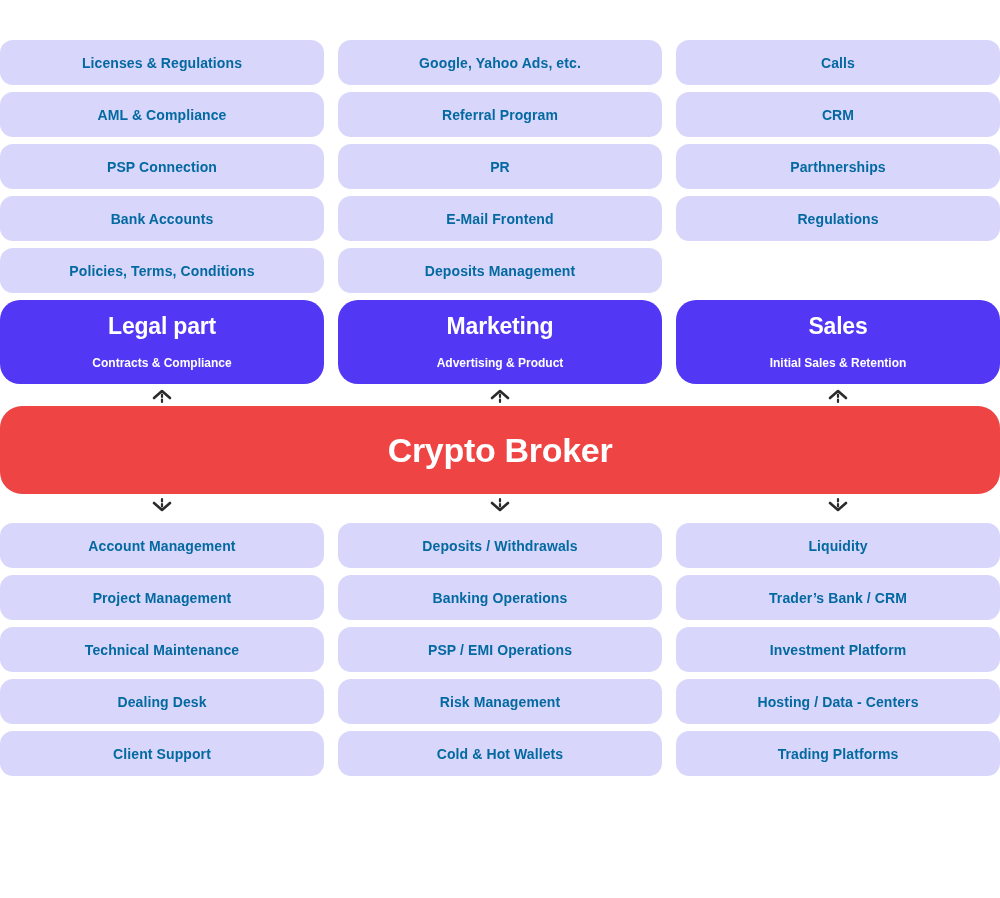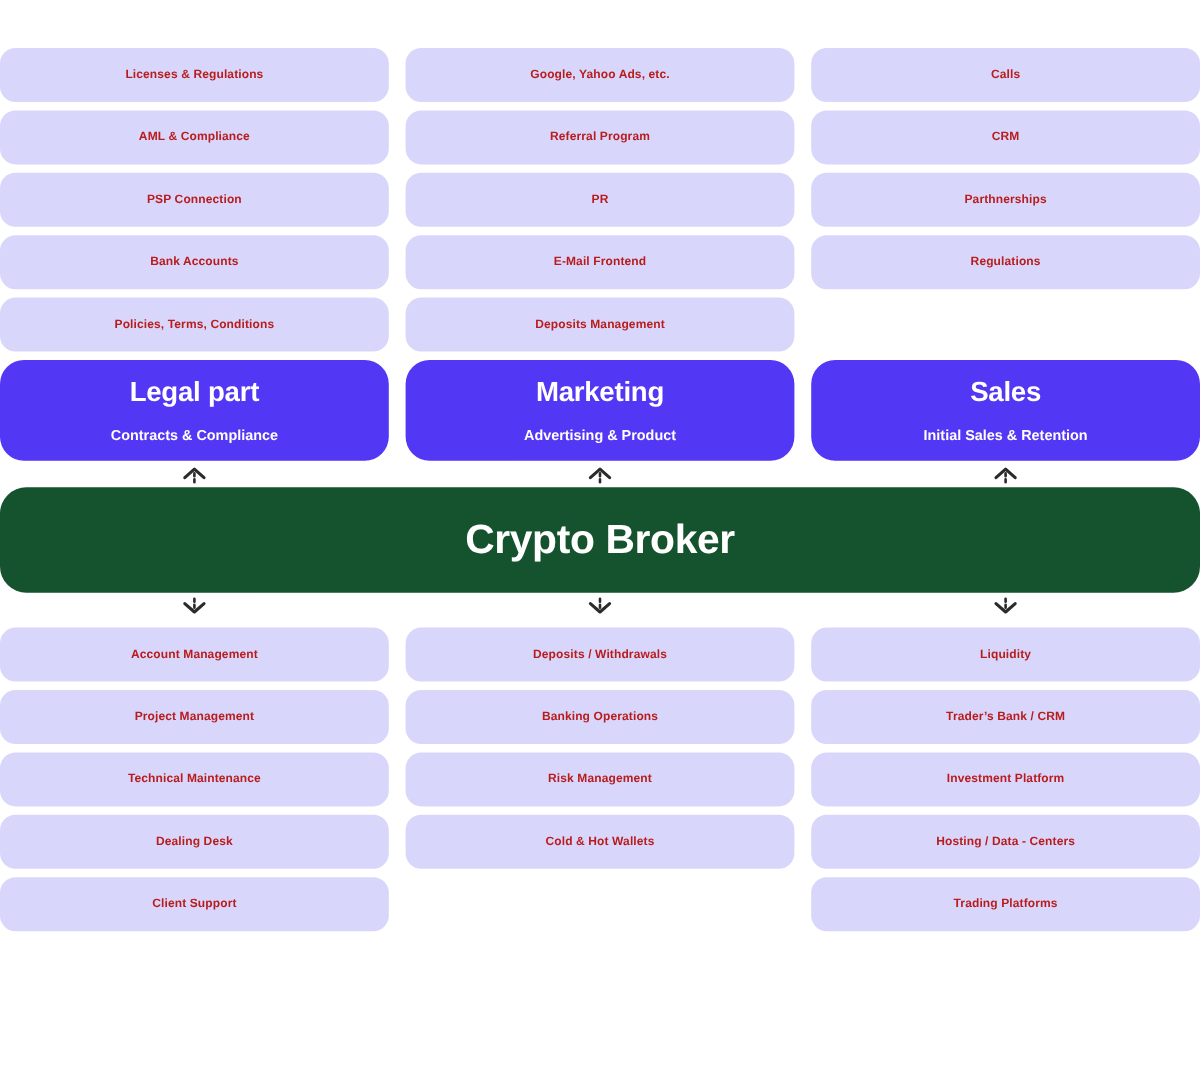--- a/index.html
+++ b/index.html
@@ -41,22 +41,22 @@
 
   
   .chip {
     height: 45px;
     border-radius: 13px;
     background: #d9d6fb;
     display: flex;
     align-items: center;
     justify-content: center;
     text-align: center;
-    color: #b91c1c;
-    font-size: 10px;
+    color: #0369a1;
+    font-size: 14px;
     font-weight: bold;
     letter-spacing: 0.1px;
     padding: 0 10px;
     box-sizing: border-box;
     user-select: none;
   }
 
   
   .dept {
     height: 84px;
@@ -83,21 +83,21 @@
     line-height: 1.2;
     margin-top: 16px;
     text-align: center;
   }
 
   
   .hub {
     width: 1000px;
     height: 88px;
     border-radius: 22px;
-    background: #14532d;
+    background: #ef4444;
     display: flex;
     align-items: center;
     justify-content: center;
     color: #ffffff;
     font-size: 34px;
     font-weight: bold;
     letter-spacing: -0.3px;
     user-select: none;
   }
 
@@ -233,20 +233,21 @@
       <div class="chip">Account Management</div>
       <div class="chip">Project Management</div>
       <div class="chip">Technical Maintenance</div>
       <div class="chip">Dealing Desk</div>
       <div class="chip">Client Support</div>
     </div>
 
     <div class="col">
       <div class="chip">Deposits / Withdrawals</div>
       <div class="chip">Banking Operations</div>
+      <div class="chip">PSP / EMI Operations</div>
       <div class="chip">Risk Management</div>
       <div class="chip">Cold &amp; Hot Wallets</div>
     </div>
 
     <div class="col">
       <div class="chip">Liquidity</div>
       <div class="chip">Trader’s Bank / CRM</div>
       <div class="chip">Investment Platform</div>
       <div class="chip">Hosting / Data - Centers</div>
       <div class="chip">Trading Platforms</div>

